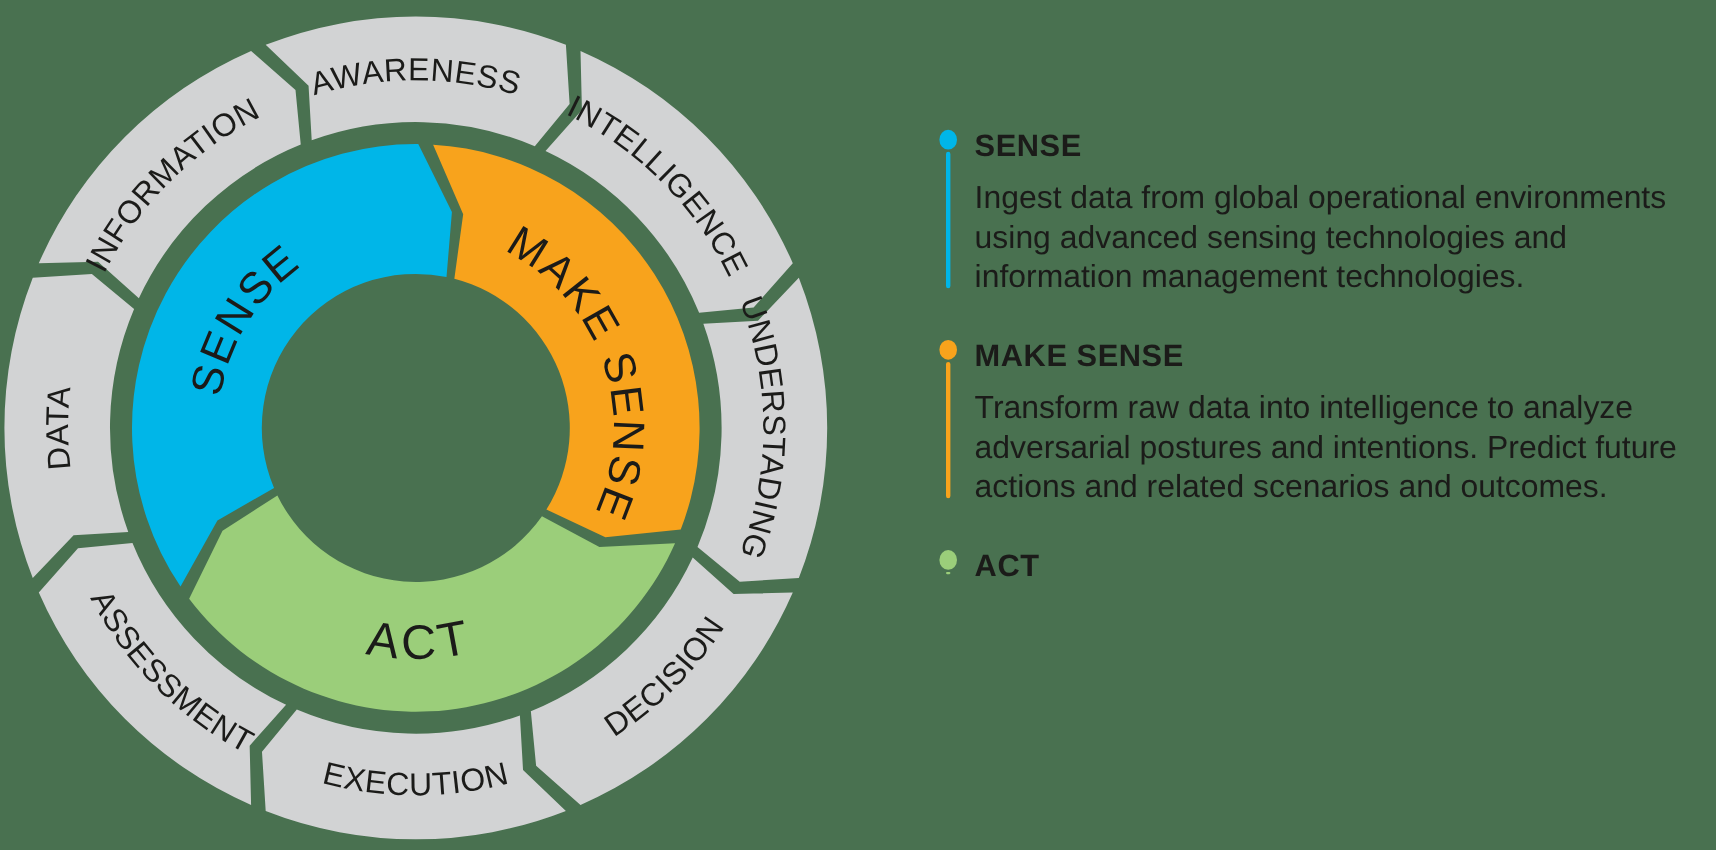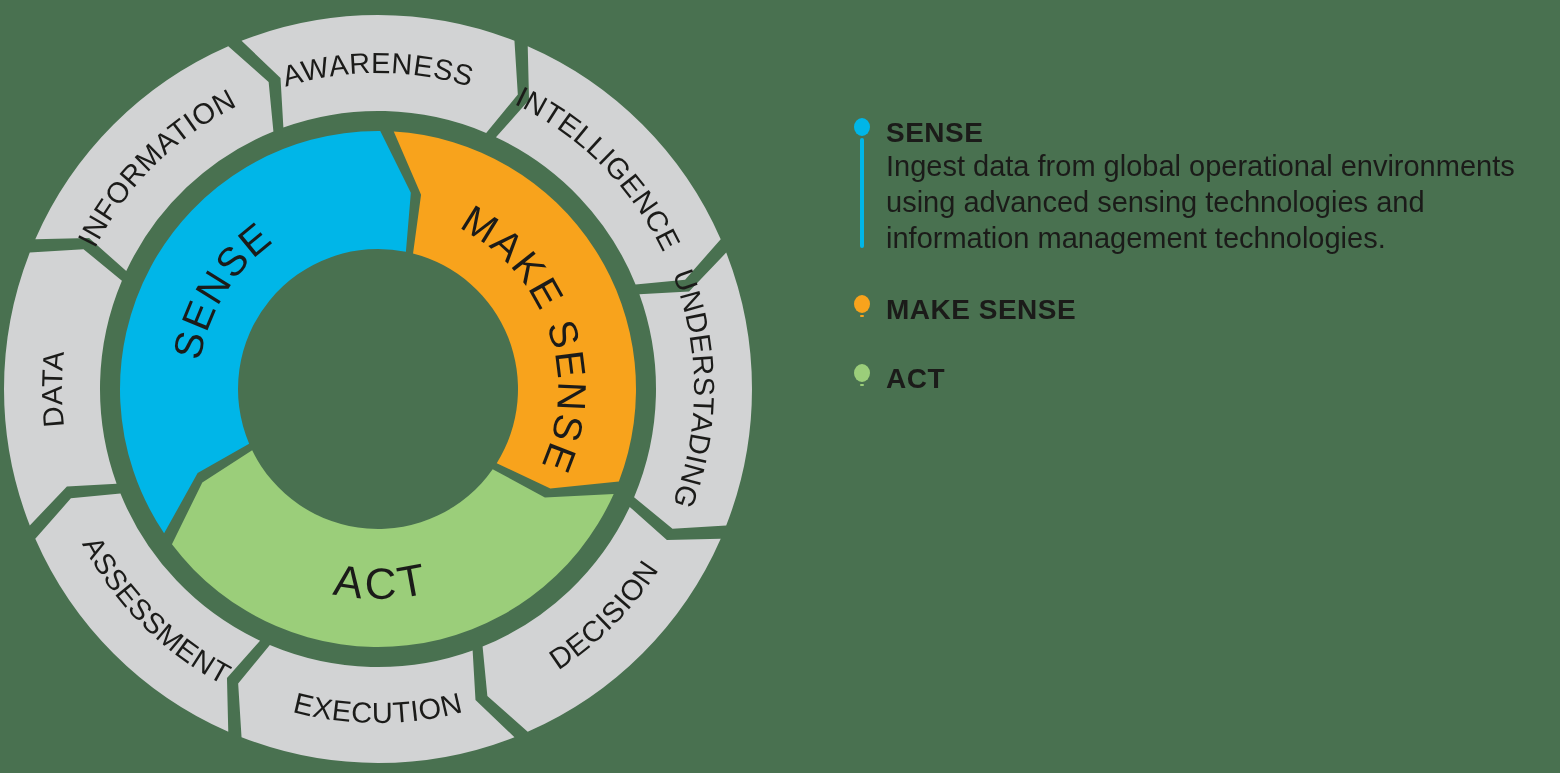--- a/index.html
+++ b/index.html
@@ -26,21 +26,21 @@
     width:4px;flex:1 1 auto;background:var(--c);
     border-radius:2px;margin-top:2px;margin-bottom:8px;
   }
   .legend-text{width:660px;}
   .legend-title{
     font-size:28px;font-weight:700;line-height:30px;
     color:#1b1b19;letter-spacing:0.5px;
   }
   .legend-desc{
     font-size:29px;font-weight:400;line-height:36px;
-    color:#1b1b19;white-space:pre-line;
+    color:#1b1b19;margin-top:14px;white-space:pre-line;
   }
 </style>
 </head>
 <body style="background: rgb(73, 113, 80);">
 
 <svg id="wheel-svg" width="770" height="773" viewBox="0 0 770 773">
     <defs>
       <path id="lp-o0" d="M81.06,280.92 A316,316 0 0 1 674.94,280.92" fill="none"></path>
       <path id="lp-o1" d="M244.45,102.61 A316,316 0 0 1 664.39,522.55" fill="none"></path>
       <path id="lp-o2" d="M486.08,92.06 A316,316 0 0 1 486.08,685.94" fill="none"></path>
@@ -92,20 +92,23 @@
     </div>
   </div>
 
   <div class="legend-item" style="--c: #F8A31C;">
     <div class="legend-marker">
       <div class="legend-dot"></div>
       <div class="legend-stem"></div>
     </div>
     <div class="legend-text">
       <div class="legend-title">MAKE SENSE</div>
+      <div class="legend-desc">Transform raw data into intelligence to analyze
+adversarial postures and intentions. Predict future
+actions and related scenarios and outcomes.</div>
     </div>
   </div>
 
   <div class="legend-item" style="--c: #9BCE7A;">
     <div class="legend-marker">
       <div class="legend-dot"></div>
       <div class="legend-stem"></div>
     </div>
     <div class="legend-text">
       <div class="legend-title">ACT</div>

